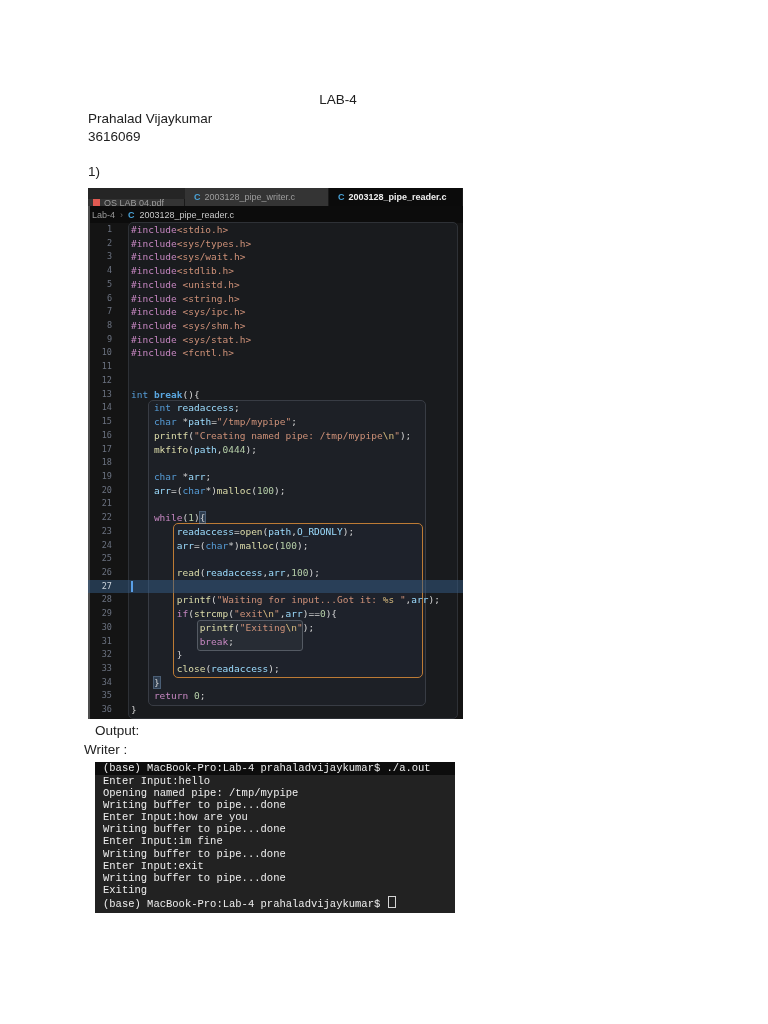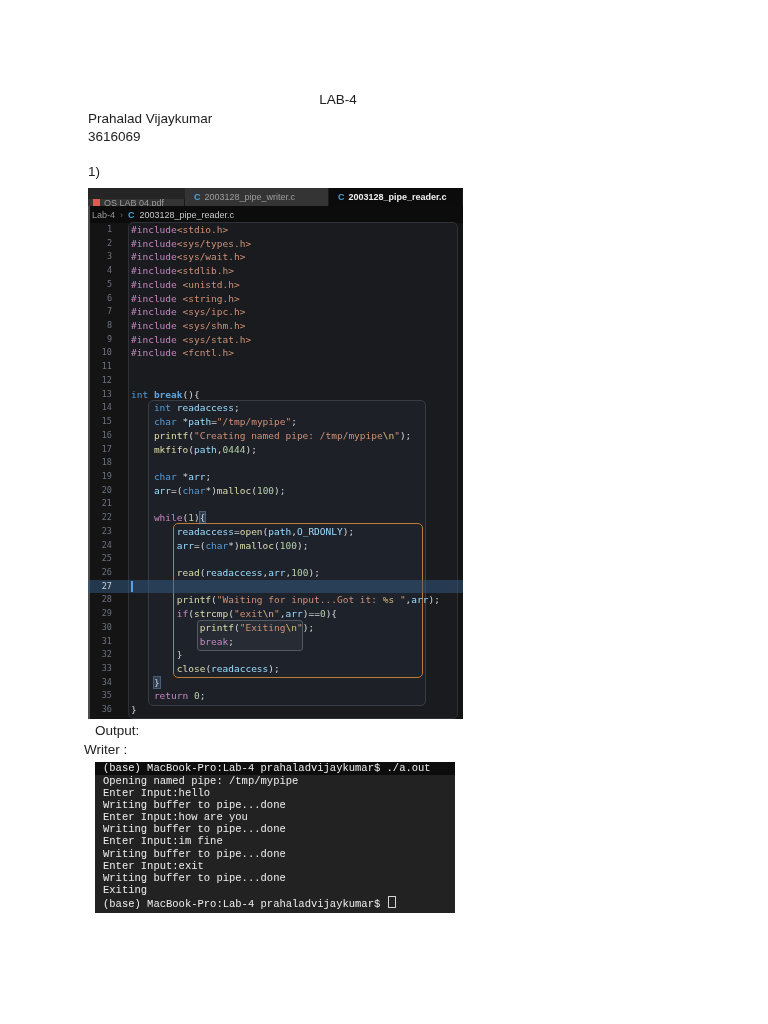--- a/index.html
+++ b/index.html
@@ -141,22 +141,22 @@
           <div class="crow"><span class="gutter">36</span><span class="ccontent"><span class="tk tk-plain">}</span></span></div>
         </div>
     </div>
   </div>
 
   <div class="doc-text doc-output">Output:</div>
   <div class="doc-text doc-writer">Writer :</div>
 
   <div class="terminal">
       <div class="tline">(base) MacBook-Pro:Lab-4 prahaladvijaykumar$ ./a.out</div>
+      <div class="tline">Enter Input:hello</div>
       <div class="tline">Opening named pipe: /tmp/mypipe</div>
-      <div class="tline">Enter Input:hello</div>
       <div class="tline">Writing buffer to pipe...done</div>
       <div class="tline">Enter Input:how are you</div>
       <div class="tline">Writing buffer to pipe...done</div>
       <div class="tline">Enter Input:im fine</div>
       <div class="tline">Writing buffer to pipe...done</div>
       <div class="tline">Enter Input:exit</div>
       <div class="tline">Writing buffer to pipe...done</div>
       <div class="tline">Exiting</div>
       <div class="tline">(base) MacBook-Pro:Lab-4 prahaladvijaykumar$ <span class="tcursor"></span></div>
     </div>

